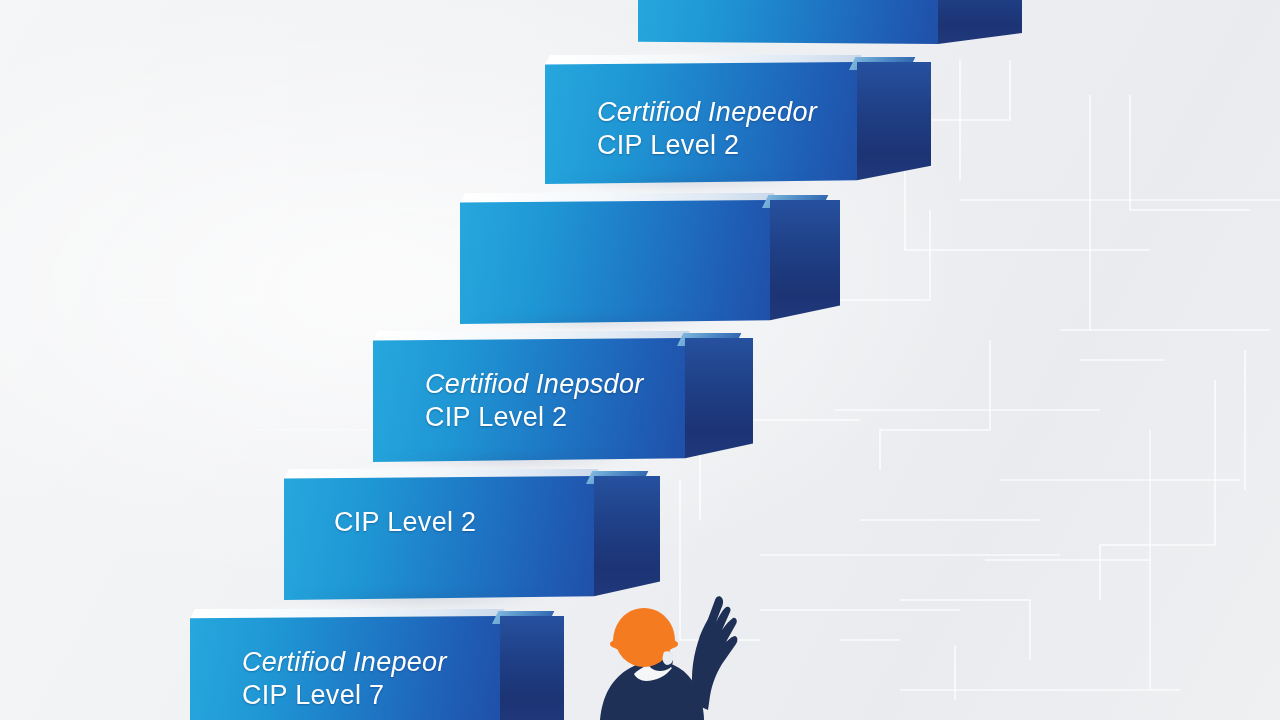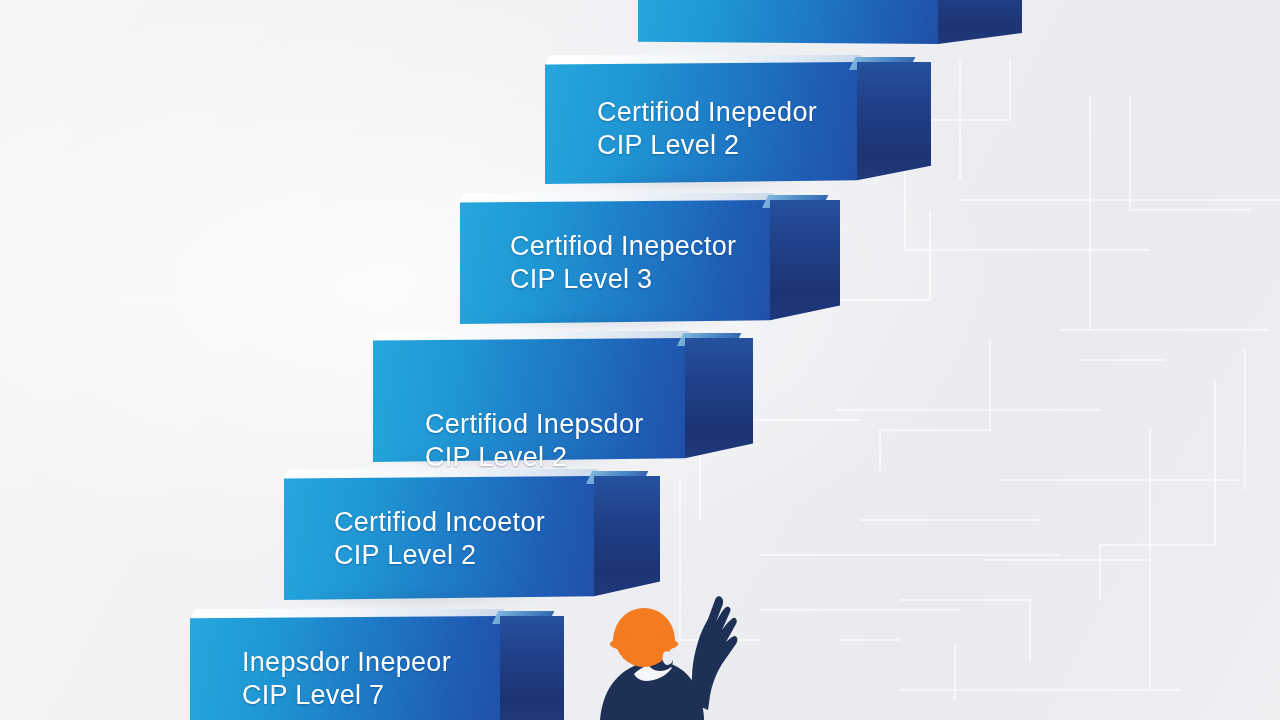--- a/index.html
+++ b/index.html
@@ -105,21 +105,21 @@
 
   .step .label {
     position: absolute;
     color: #ffffff;
     line-height: 1.24;
     letter-spacing: 0.3px;
     text-shadow: 0 1px 2px rgba(10,35,80,0.35);
     white-space: nowrap;
     pointer-events: none;
   }
-  .step .label .l1 { display: block; font-weight: 400; }
+  .step .label .l1 { display: block; font-weight: 400; font-style: italic; }
   .step .label .l2 { display: block; font-weight: 400; }
 
   
   #worker {
     position: absolute;
     left: 586px;
     top: 586px;
     width: 160px;
     height: 134px;
   }
@@ -191,60 +191,55 @@
     </div>
   </div>
 
   <div class="step" id="step4" style="left:460px; top:200px; width:310px; height:124px;">
     <div class="glow"></div>
     <div class="top-face" style="width:310px;"></div>
     <div class="front" style="width:310px; height:124px; clip-path: polygon(0 2%, 100% 0, 100% 97%, 0 100%);"></div>
     <div class="side-cap" style="left:302px; top:-5px; width:60px; height:13px; transform:skewX(-26deg); transform-origin:left bottom;"></div>
     <div class="side" style="left:310px; width:70px; height:124px; clip-path: polygon(0 0, 100% -9%, 100% 85%, 0 97%);"></div>
     <div class="shadow" style="width:326px;"></div>
-    <div class="label" style="left:50px; top:30px; font-size:27px;">
-      <span class="l1">Certifiod Inepector</span>
-      <span class="l2">CIP Level 3</span>
-    </div>
   </div>
 
   <div class="step" id="step3" style="left:373px; top:338px; width:312px; height:124px;">
     <div class="glow"></div>
     <div class="top-face" style="width:312px;"></div>
     <div class="front" style="width:312px; height:124px; clip-path: polygon(0 2%, 100% 0, 100% 97%, 0 100%);"></div>
     <div class="side-cap" style="left:304px; top:-5px; width:58px; height:13px; transform:skewX(-26deg); transform-origin:left bottom;"></div>
     <div class="side" style="left:312px; width:68px; height:124px; clip-path: polygon(0 0, 100% -9%, 100% 85%, 0 97%);"></div>
     <div class="shadow" style="width:328px;"></div>
-    <div class="label" style="left:52px; top:30px; font-size:27px;margin-top:40px;">
+    <div class="label" style="left:52px; top:30px; font-size:27px;">
       <span class="l1">Certifiod Inepsdor</span>
       <span class="l2">CIP Level 2</span>
     </div>
   </div>
 
   <div class="step" id="step2" style="left:284px; top:476px; width:310px; height:124px;">
     <div class="glow"></div>
     <div class="top-face" style="width:310px;"></div>
     <div class="front" style="width:310px; height:124px; clip-path: polygon(0 2%, 100% 0, 100% 97%, 0 100%);"></div>
     <div class="side-cap" style="left:302px; top:-5px; width:56px; height:13px; transform:skewX(-26deg); transform-origin:left bottom;"></div>
     <div class="side" style="left:310px; width:66px; height:124px; clip-path: polygon(0 0, 100% -9%, 100% 85%, 0 97%);"></div>
     <div class="shadow" style="width:326px;"></div>
     <div class="label" style="left:50px; top:30px; font-size:27px;">
-      <span class="l1">Certifiod Incoetor</span>
       <span class="l2">CIP Level 2</span>
     </div>
   </div>
 
   <div class="step" id="step1" style="left:190px; top:616px; width:310px; height:110px;">
     <div class="glow"></div>
     <div class="top-face" style="width:310px;"></div>
     <div class="front" style="width:310px; height:110px; clip-path: polygon(0 2%, 100% 0, 100% 100%, 0 100%);"></div>
     <div class="side-cap" style="left:302px; top:-5px; width:56px; height:13px; transform:skewX(-26deg); transform-origin:left bottom;"></div>
     <div class="side" style="left:310px; width:64px; height:110px; clip-path: polygon(0 0, 100% -10%, 100% 100%, 0 100%);"></div>
     <div class="label" style="left:52px; top:30px; font-size:27px;">
-      <span class="l1">Inepsdor Inepeor</span>
+      <span class="l1">Certifiod Inepeor</span>
       <span class="l2">CIP Level 7</span>
     </div>
   </div>
 
   <svg id="worker" viewBox="0 0 160 134">
 
     <path d="M108 118 C104 96 106 74 112 56 C114 48 118 40 122 33 L129 14
              C130 10 134 9 136 12 C138 15 137 19 135 23 L130 36
              C133 30 136 25 139 22 C142 19 146 22 144 26 L136 44
              C140 38 144 34 147 32 C150 31 152 35 150 38 L140 56

